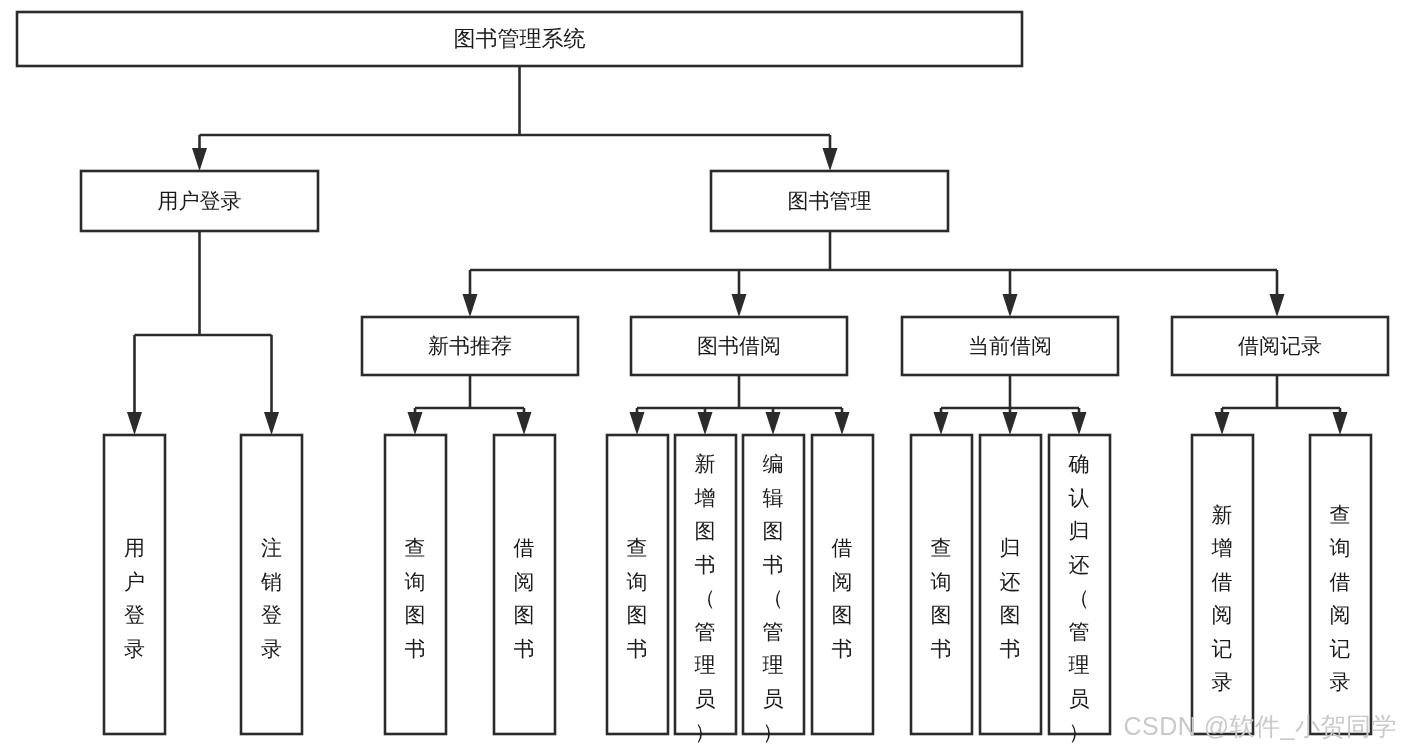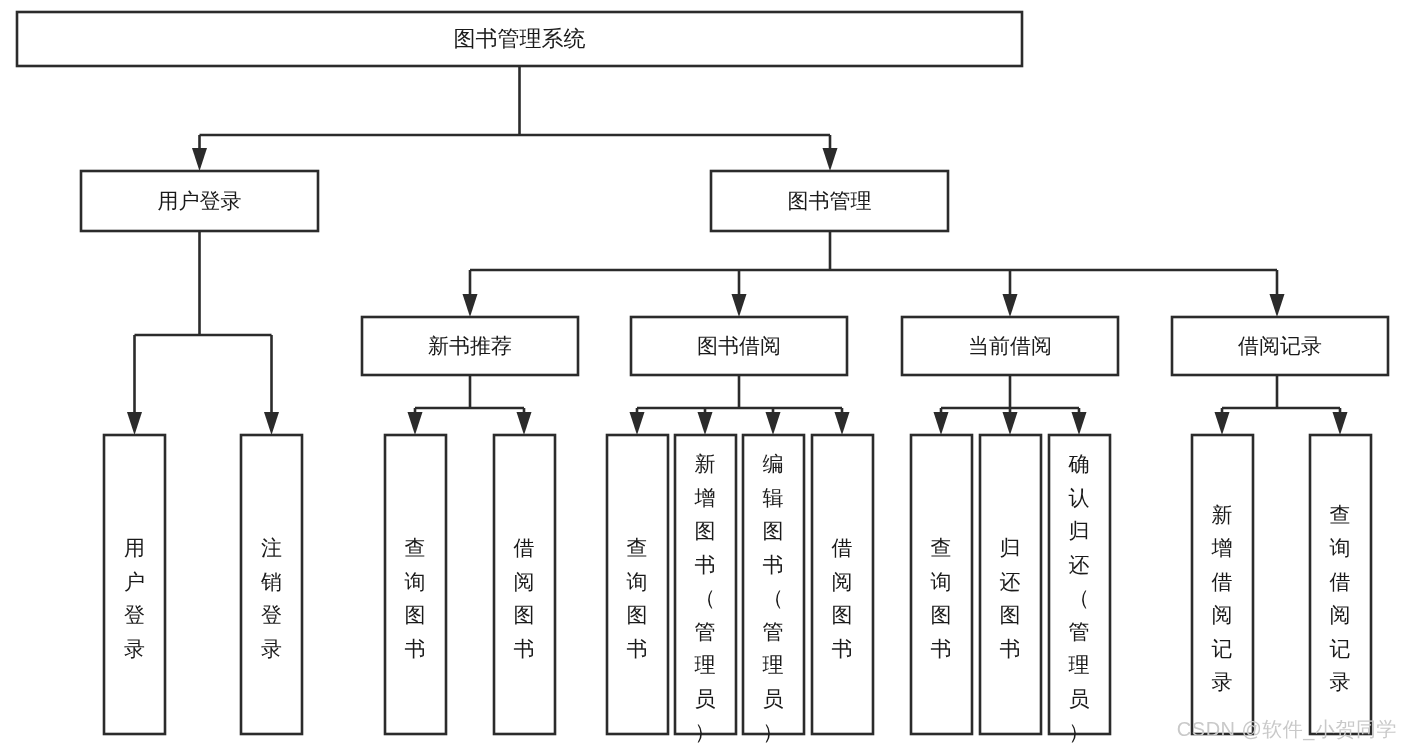--- a/index.html
+++ b/index.html
@@ -55,21 +55,21 @@
   }
   .arrow-head {
     fill: #2b2b2b;
     stroke: none;
   }
   .watermark {
     position: absolute;
     right: 8px;
     bottom: 4px;
     font-family: "Liberation Sans", "DejaVu Sans", sans-serif;
-    font-size: 20px;
+    font-size: 25px;
     color: #c9c9c9;
     white-space: nowrap;
     letter-spacing: 0.5px;
     pointer-events: none;
   }
 </style>
 </head>
 <body>
 
 <div id="diagram-root">

